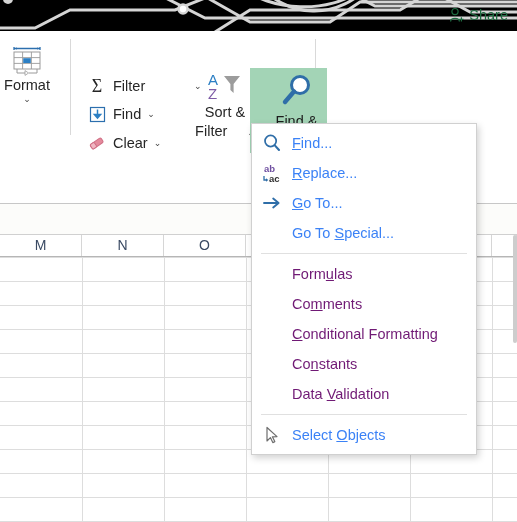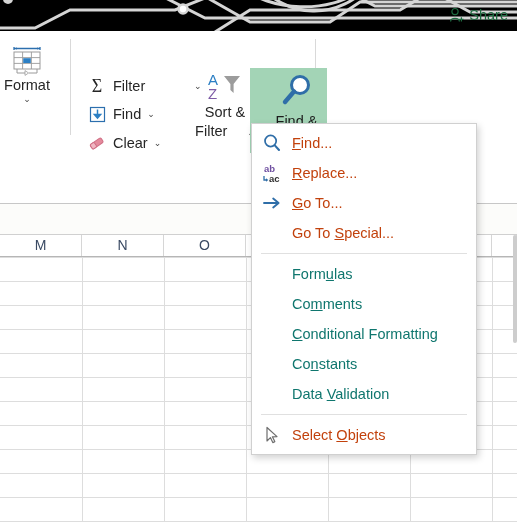--- a/index.html
+++ b/index.html
@@ -250,24 +250,24 @@
   .menu-item.disabled { cursor: default; }
   .menu-ico {
     width: 40px;
     min-width: 40px;
     display: flex;
     justify-content: center;
     align-items: flex-start;
   }
   .menu-lbl {
     font-size: 14.5px;
-    color: #c2410c;
+    color: #3b82f6;
     white-space: nowrap;
   }
-  .menu-item.disabled .menu-lbl { color: #0f766e; }
+  .menu-item.disabled .menu-lbl { color: #701a75; }
   .menu-lbl u { text-decoration: underline; }
   .menu-sep {
     height: 1px;
     background: #e0e0e0;
     margin: 5px 9px 5px 9px;
   }
 </style>
 </head>
 <body>
 

